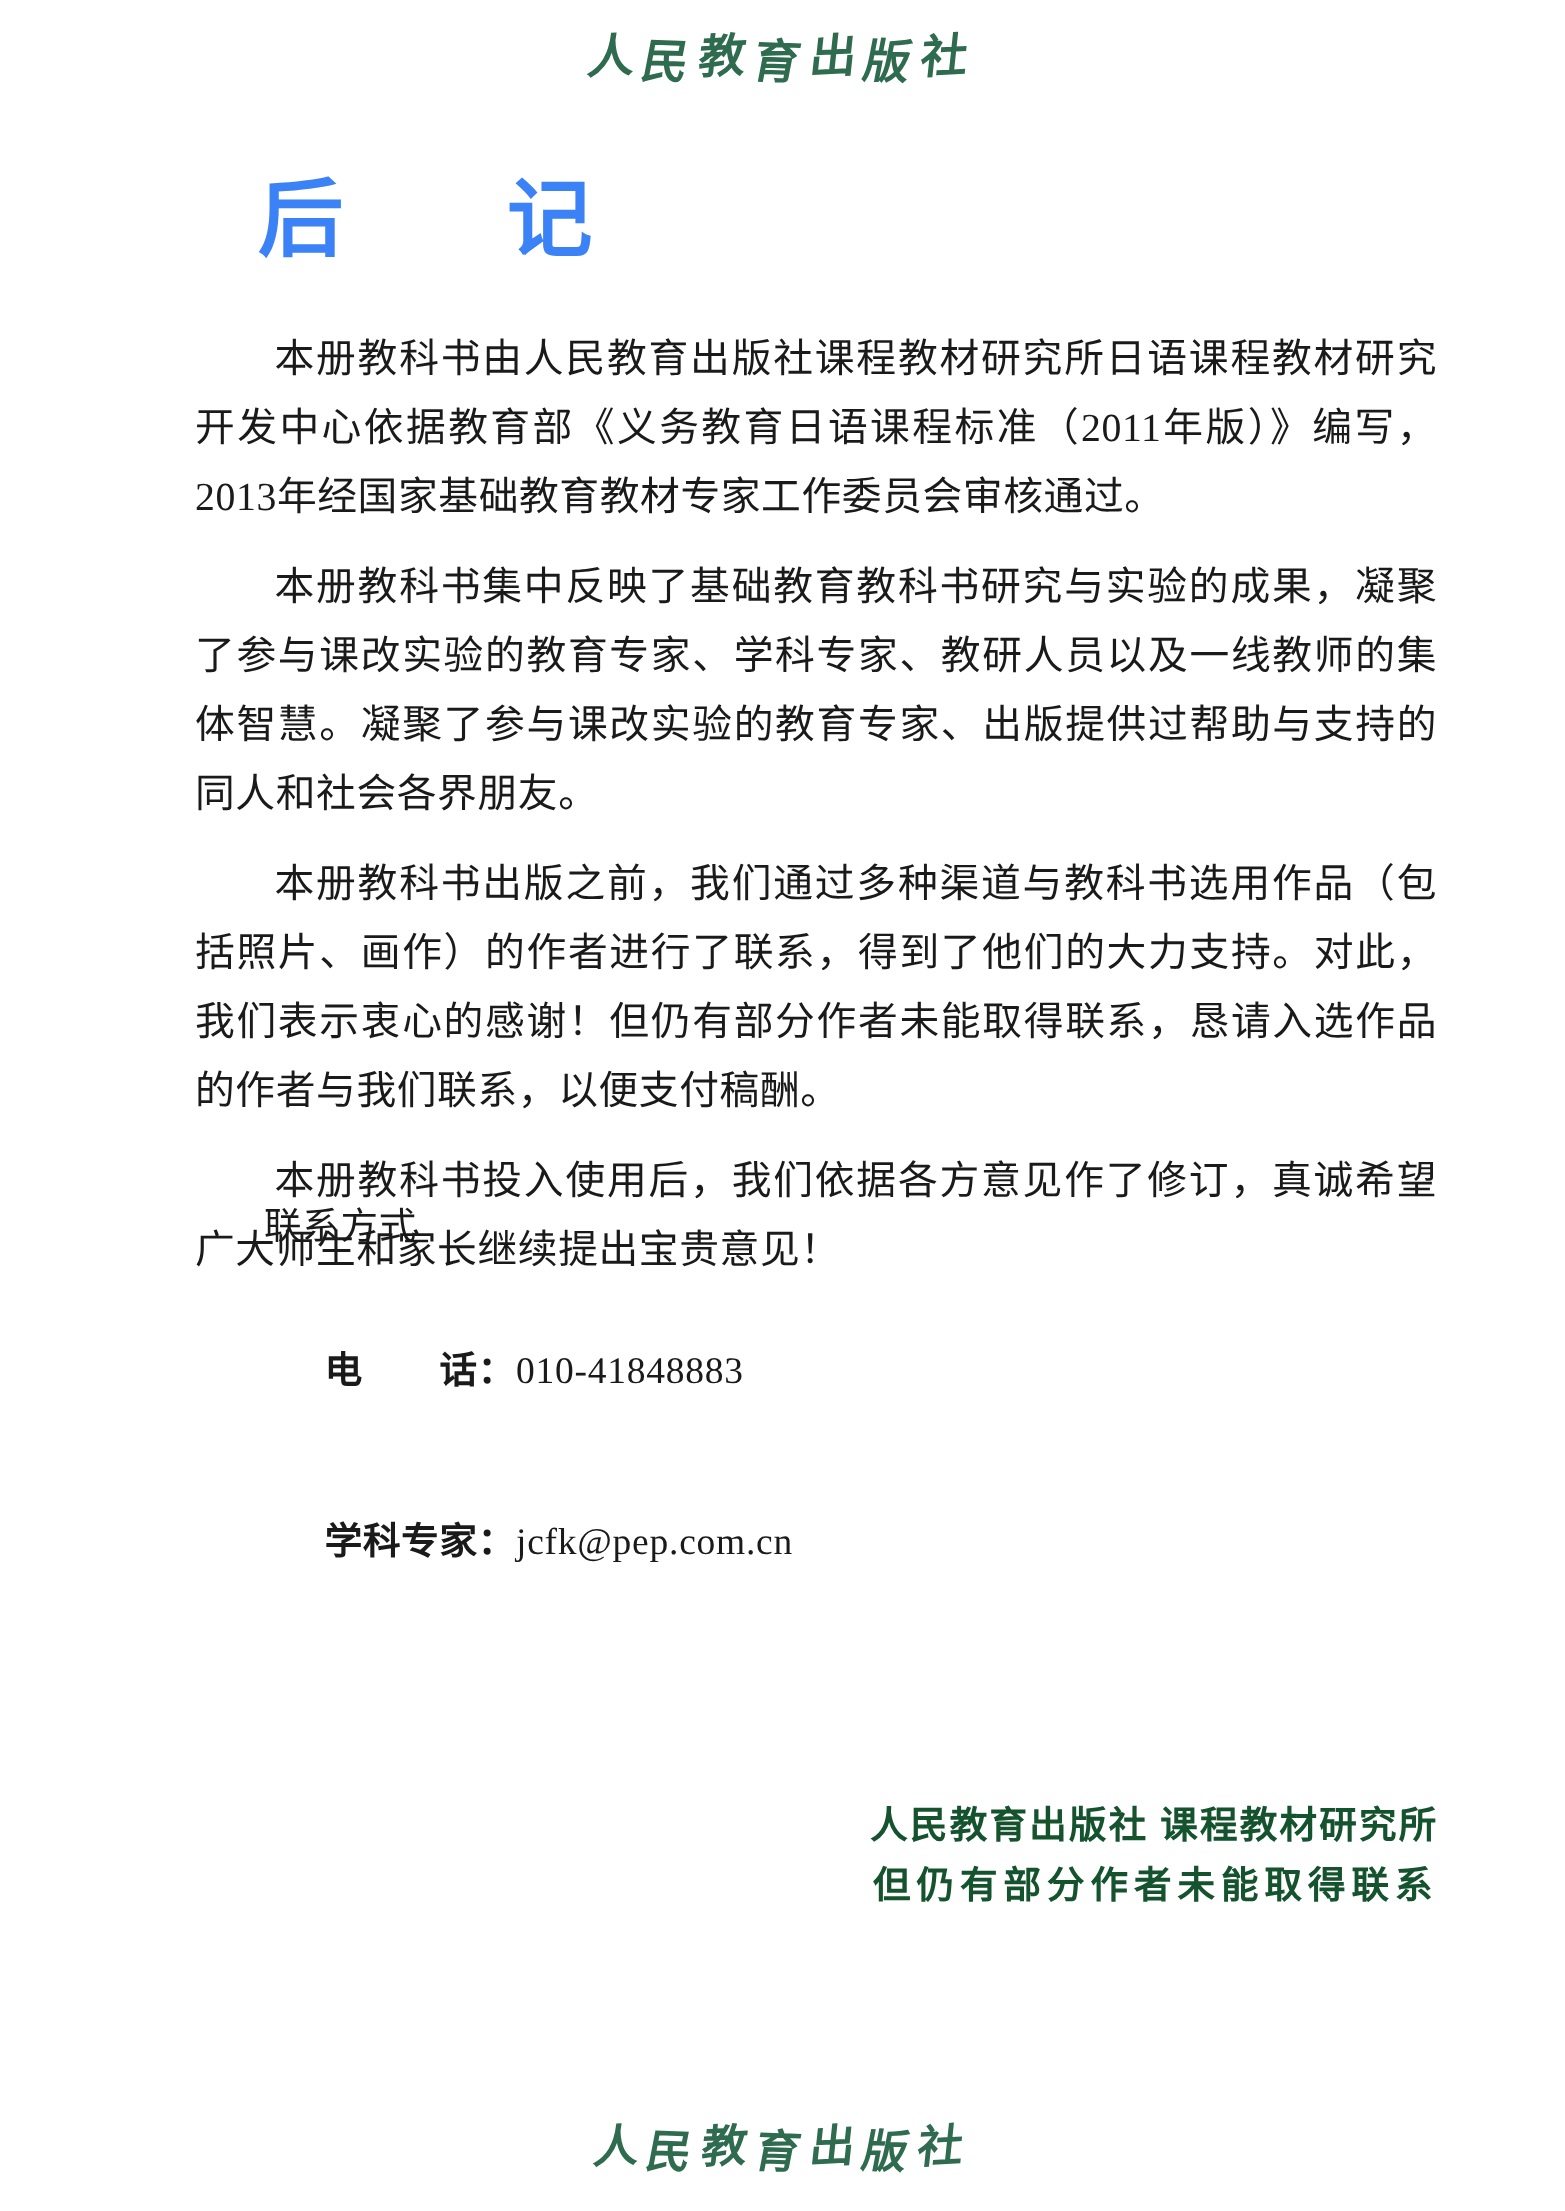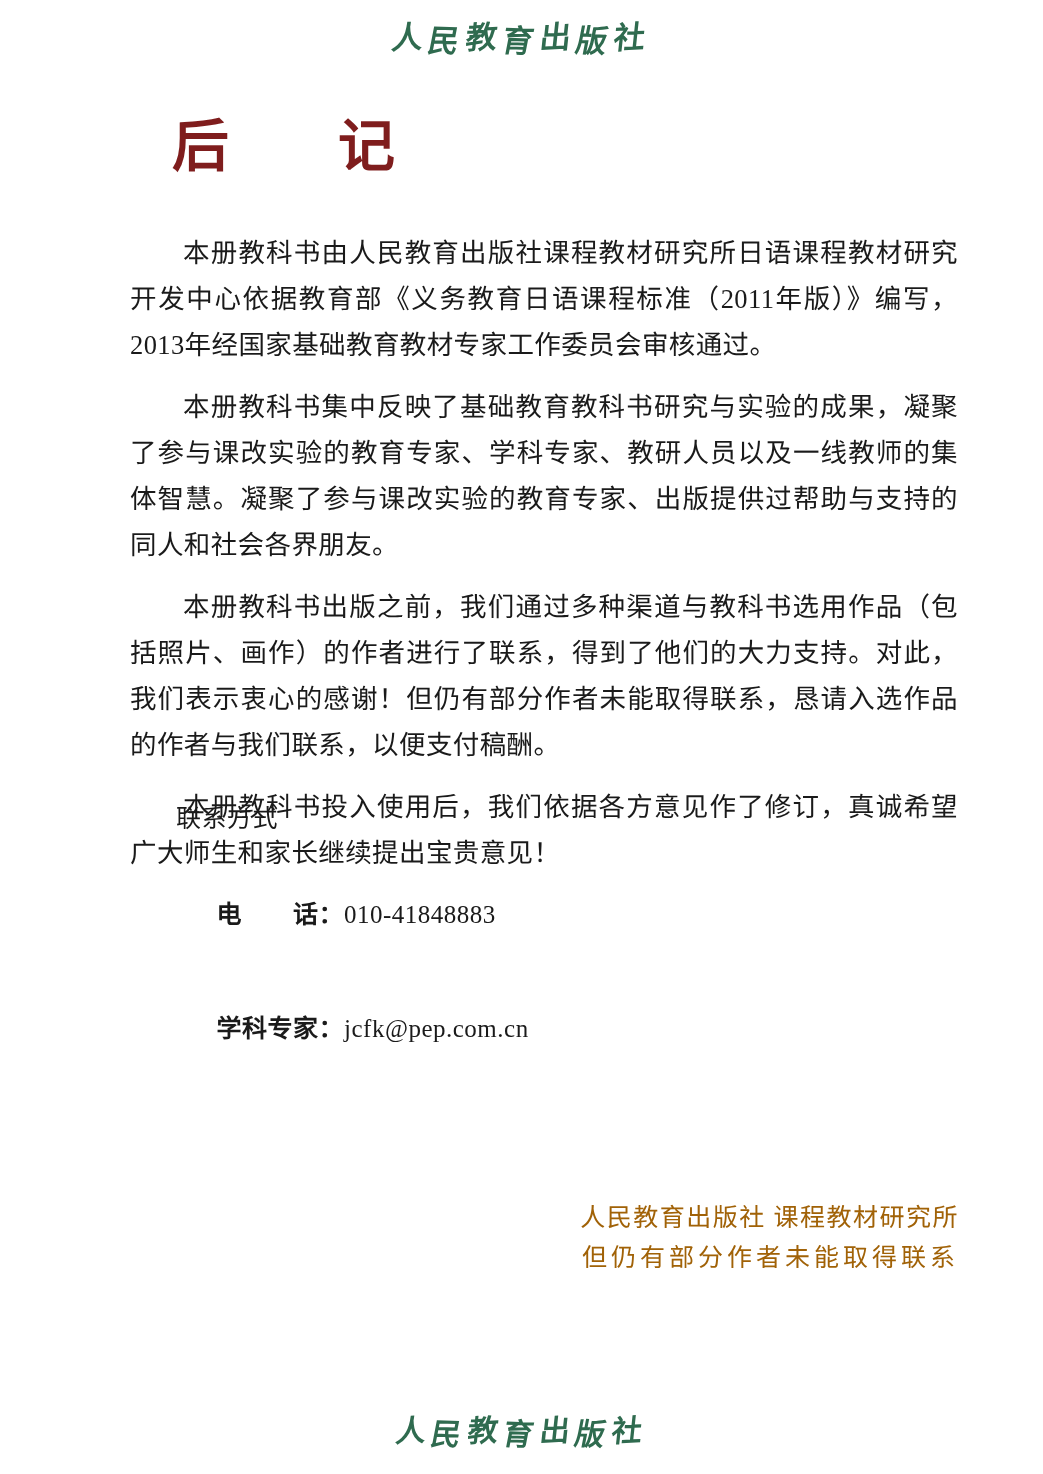--- a/index.html
+++ b/index.html
@@ -49,38 +49,38 @@
   .logo span.ch:nth-child(even) { transform: translateY(2px) rotate(2deg); }
 
   
   .heading {
     position: absolute;
     top: 100px;
     left: 172px;
     font-size: 57px;
     font-weight: 700;
     letter-spacing: 26px;
-    color: #7f1d1d;
+    color: #3b82f6;
     font-family: "Liberation Serif", "DejaVu Serif", serif;
   }
 
   
   .body-block {
     position: absolute;
     top: 214px;
     left: 130px;
     width: 828px;
   }
   .para {
     font-size: 26.5px;
     line-height: 46px;
     text-indent: 2em;
     text-align: justify;
     text-justify: inter-ideograph;
-    margin: 16px 0 14px 0;
+    margin: 2px 0 14px 0;
     letter-spacing: 0.4px;
   }
 
   
   .contact {
     position: absolute;
     top: 800px;
     left: 176px;
     font-size: 25px;
     line-height: 38px;
@@ -99,21 +99,22 @@
 
   
   .signature {
     position: absolute;
     right: 84px;
     bottom: 196px;
     text-align: right;
     font-size: 25px;
     line-height: 40px;
     letter-spacing: 1.5px;
-    color: #a16207;
+    color: #14532d;
+    font-weight: bold;
   }
   .signature .sig-line-2 {
     letter-spacing: 4px;
   }
 </style>
 </head>
 <body>
 
 <div class="page">
 

